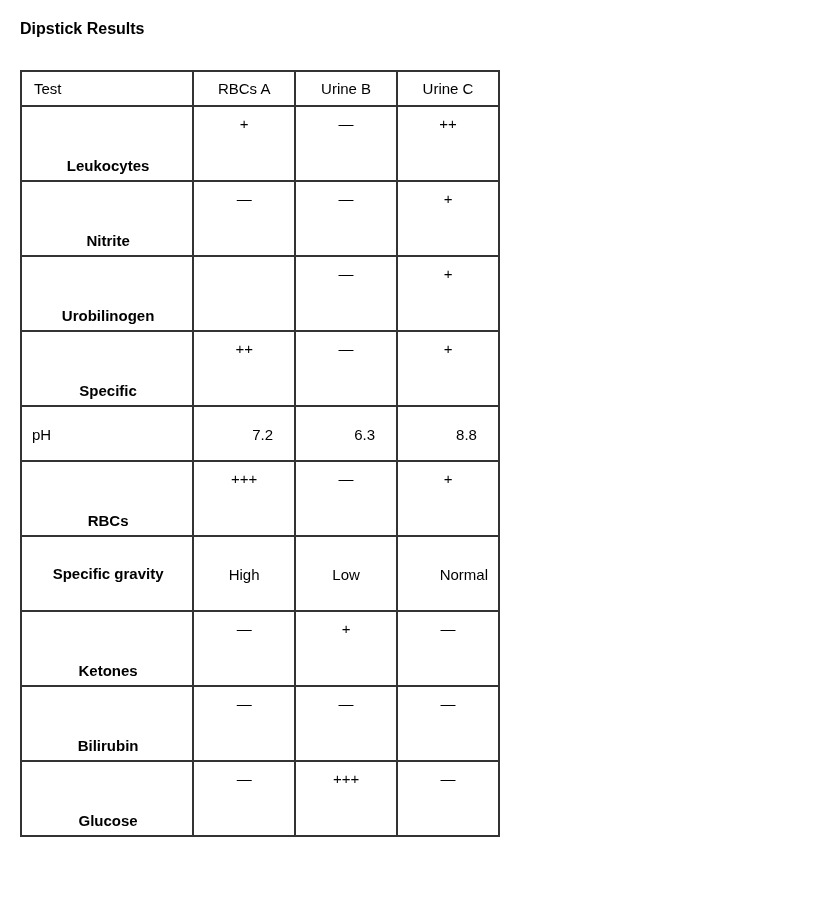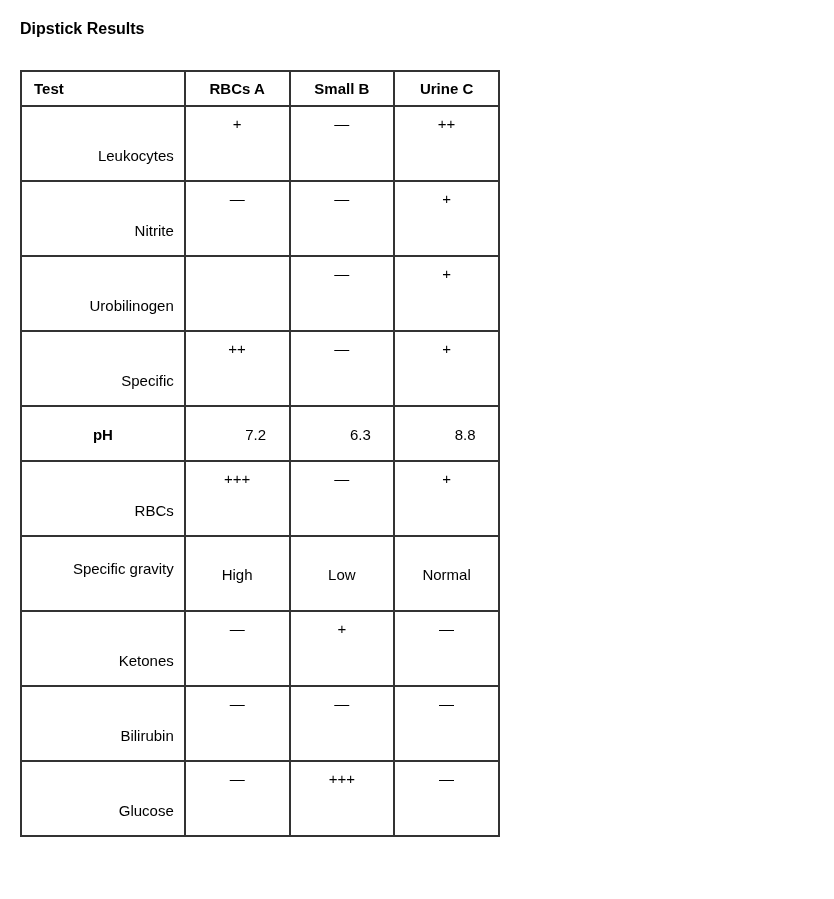--- a/index.html
+++ b/index.html
@@ -25,47 +25,47 @@
       width: 480px;
     }
     th, td {
       border: 2px solid #333;
       padding: 0;
       text-align: center;
       vertical-align: bottom;
       font-size: 15px;
     }
     th {
-      font-weight: bold;
+      font-weight: normal;
       padding: 8px 10px;
       vertical-align: middle;
     }
     td {
       padding: 6px 10px 4px 10px;
       height: 75px;
     }
     td.test-label {
-      text-align: right;
+      text-align: center;
       vertical-align: bottom;
-      font-weight: normal;
+      font-weight: bold;
       padding-left: 12px;
-      padding-bottom: 16px;
+      padding-bottom: 6px;
     }
     td.value-cell {
       vertical-align: top;
       padding-top: 8px;
     }
     td.ph-cell {
       vertical-align: middle;
       height: 55px;
       padding-left: 47px;
     }
     td.ph-label {
-      text-align: center;
-      font-weight: bold;
+      text-align: left;
+      font-weight: normal;
       vertical-align: middle;
       height: 55px;
     }
     .results-box {
       margin-top: 40px;
     }
     .results-title {
       font-size: 15px;
       font-weight: bold;
       text-decoration: underline;
@@ -85,21 +85,21 @@
 <body>
 
 <div class="page-title">Dipstick Results</div>
 
 <div class="content-wrapper">
   <table>
     <thead>
       <tr>
         <th>Test</th>
         <th>RBCs A</th>
-        <th>Small B</th>
+        <th>Urine B</th>
         <th>Urine C</th>
       </tr>
     </thead>
     <tbody>
 
       <tr>
         <td class="test-label">Leukocytes</td>
         <td class="value-cell">+</td>
         <td class="value-cell">—</td>
         <td class="value-cell">++</td>
@@ -137,21 +137,21 @@
         <td class="test-label">RBCs</td>
         <td class="value-cell">+++</td>
         <td class="value-cell">—</td>
         <td class="value-cell">+</td>
       </tr>
 
       <tr>
         <td class="test-label" style="vertical-align: middle;">Specific gravity</td>
         <td style="vertical-align: middle;">High</td>
         <td style="vertical-align: middle;">Low</td>
-        <td style="vertical-align: middle;">Normal</td>
+        <td style="vertical-align: middle; text-align: right;">Normal</td>
       </tr>
 
       <tr>
         <td class="test-label">Ketones</td>
         <td class="value-cell">—</td>
         <td class="value-cell">+</td>
         <td class="value-cell">—</td>
       </tr>
 
       <tr>

